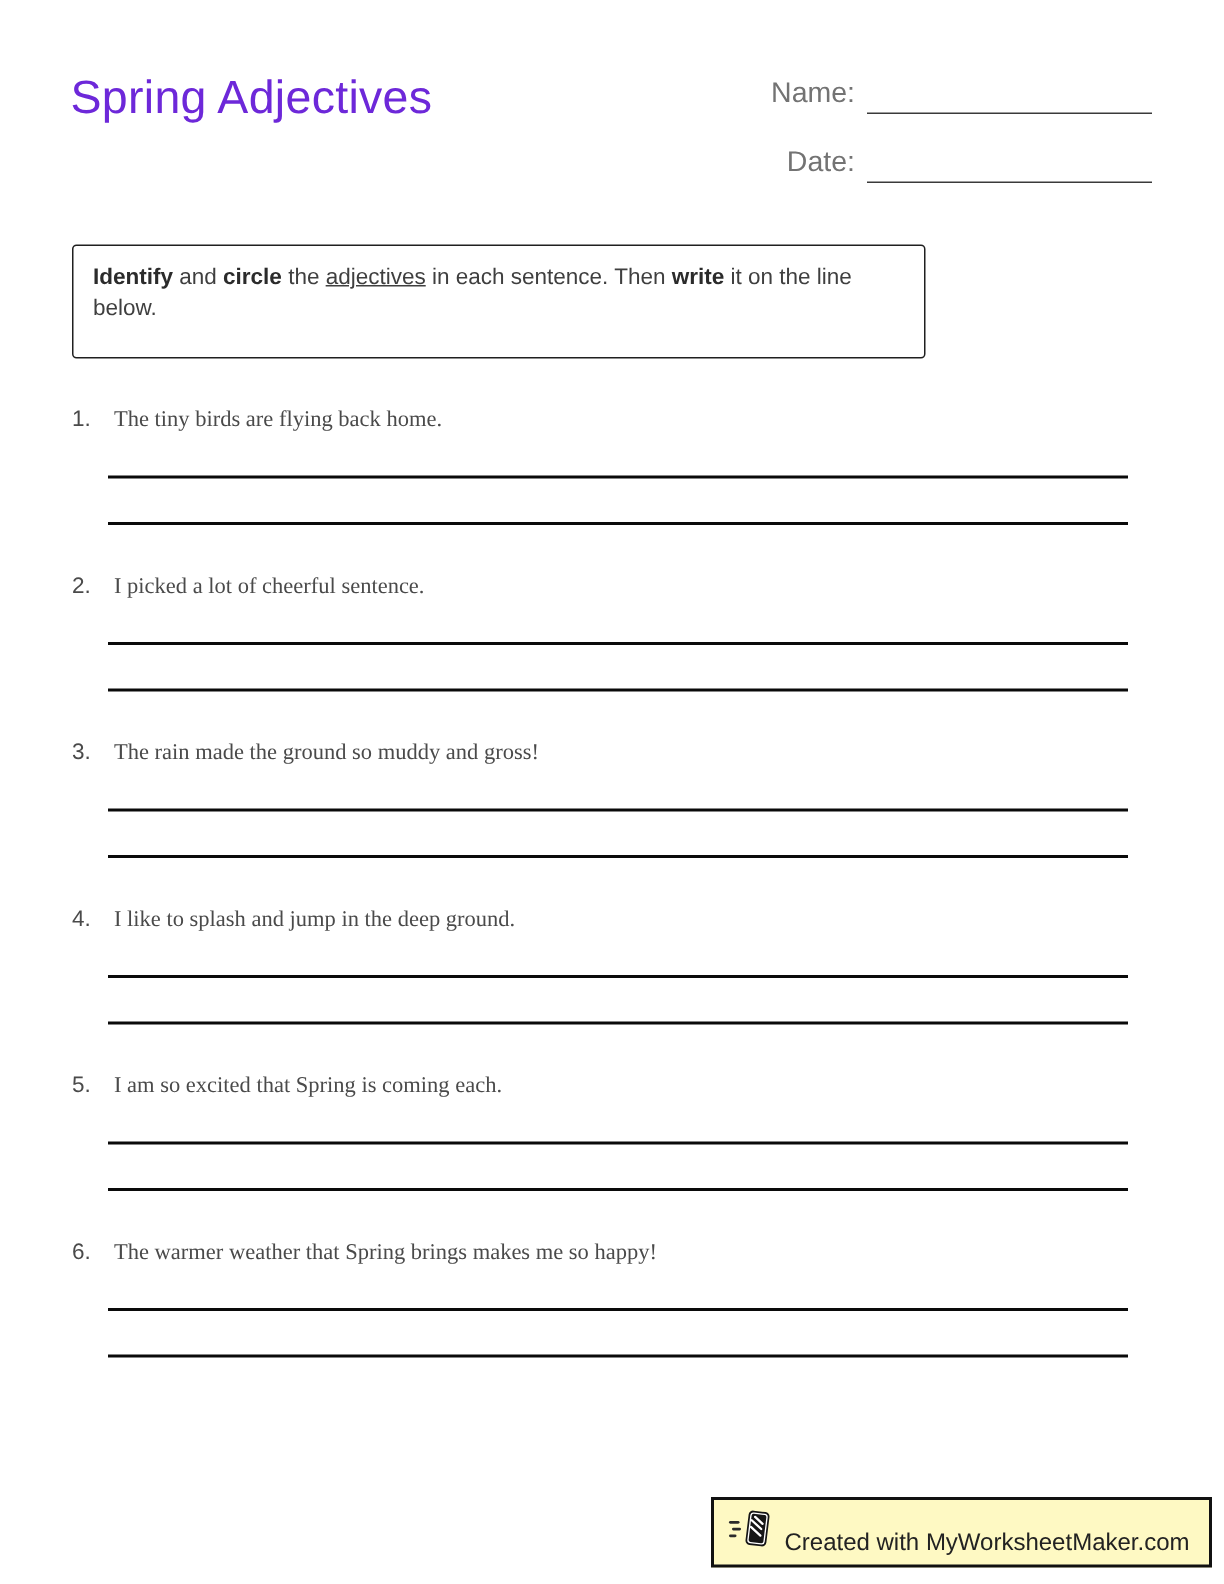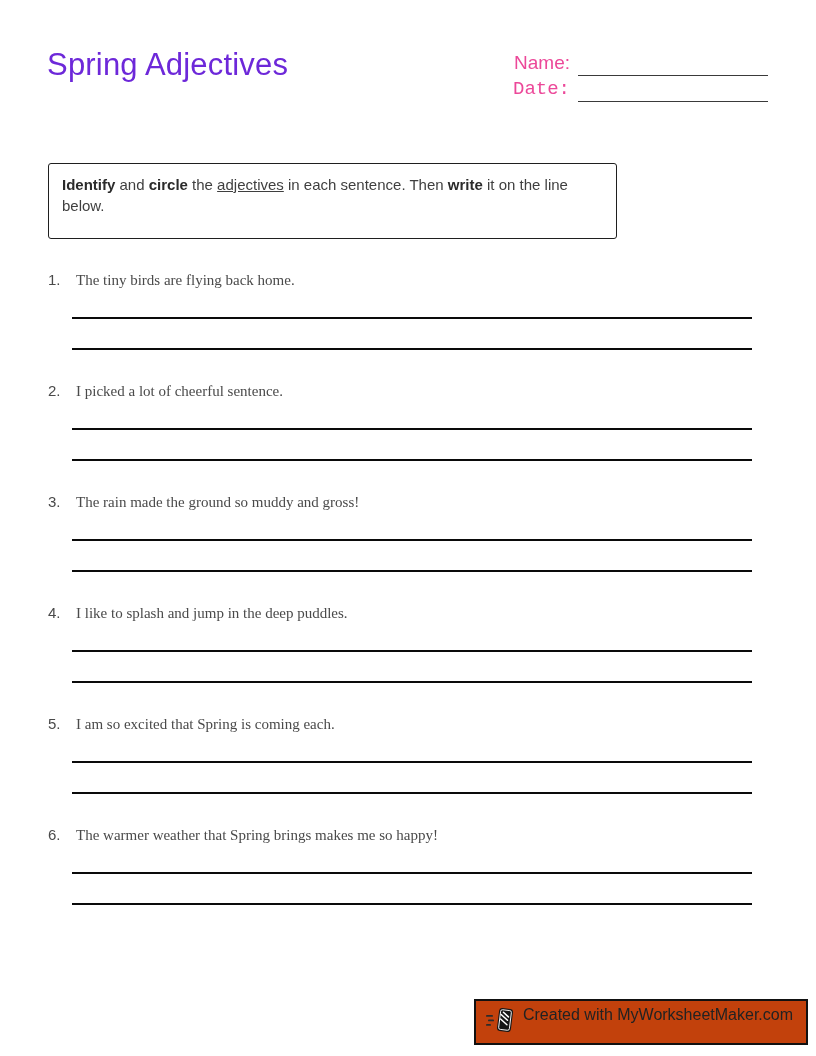--- a/index.html
+++ b/index.html
@@ -27,24 +27,24 @@
 
   .field-row {
     position: absolute;
     right: 48px;
     width: 260px;
     display: flex;
     align-items: flex-end;
     justify-content: flex-end;
   }
   .field-row.name-row { top: 50px; }
-  .field-row.date-row { top: 76px; font-family: Liberation Mono, monospace; }
+  .field-row.date-row { top: 96px; }
   .field-label {
     font-size: 19px;
-    color: #ec4899;
+    color: #737373;
     padding-right: 8px;
     line-height: 26px;
   }
   .field-line {
     width: 190px;
     height: 26px;
     border-bottom: 1.5px solid #3a3a3a;
   }
 
   
@@ -88,24 +88,24 @@
     border-bottom: 2.5px solid #0a0a0a;
   }
   .answer-line.first { margin-bottom: 29px; }
 
   
   .footer-badge {
     position: absolute;
     right: 8px;
     bottom: 11px;
     display: flex;
-    align-items: flex-start;
+    align-items: flex-end;
     gap: 8px;
     border: 2px solid #111111;
-    background: #c2410c;
+    background: #fef9c3;
     padding: 5px 13px 5px 9px;
   }
   .footer-badge .logo { display: block; }
   .footer-credit {
     font-size: 16px;
     color: #222222;
     white-space: nowrap;
   }
 </style>
 </head>
@@ -154,21 +154,21 @@
         <span class="q-num">3.</span>
         <span class="q-text">The rain made the ground so muddy and gross!</span>
       </div>
       <div class="answer-line first"></div>
       <div class="answer-line"></div>
     </div>
 
     <div class="question-block">
       <div class="q-row">
         <span class="q-num">4.</span>
-        <span class="q-text">I like to splash and jump in the deep puddles.</span>
+        <span class="q-text">I like to splash and jump in the deep ground.</span>
       </div>
       <div class="answer-line first"></div>
       <div class="answer-line"></div>
     </div>
 
     <div class="question-block">
       <div class="q-row">
         <span class="q-num">5.</span>
         <span class="q-text">I am so excited that Spring is coming each.</span>
       </div>

